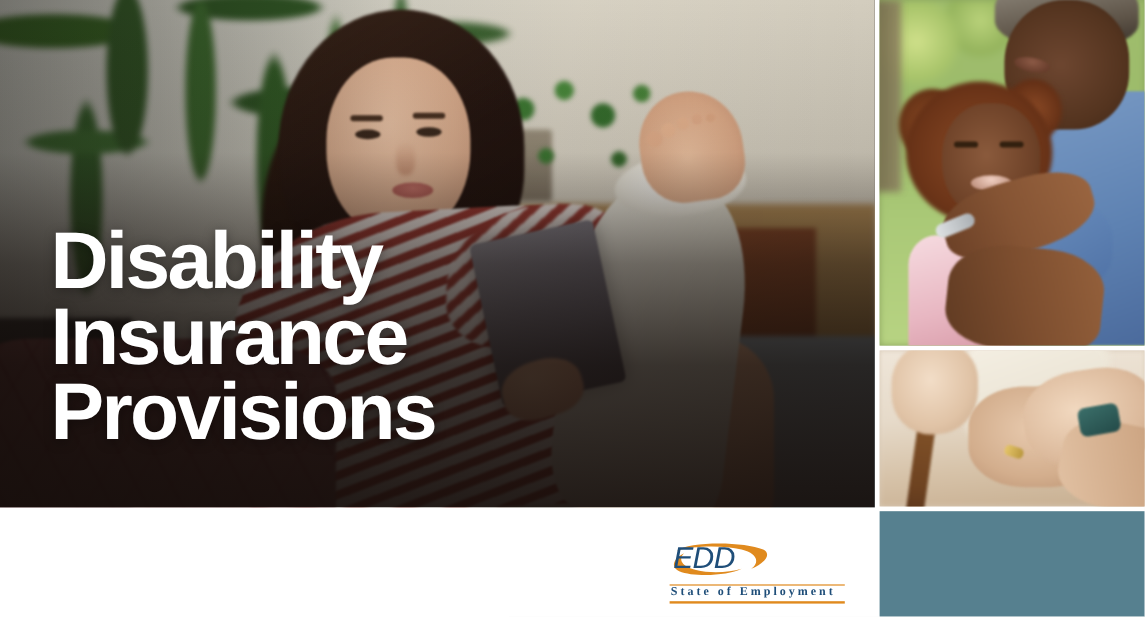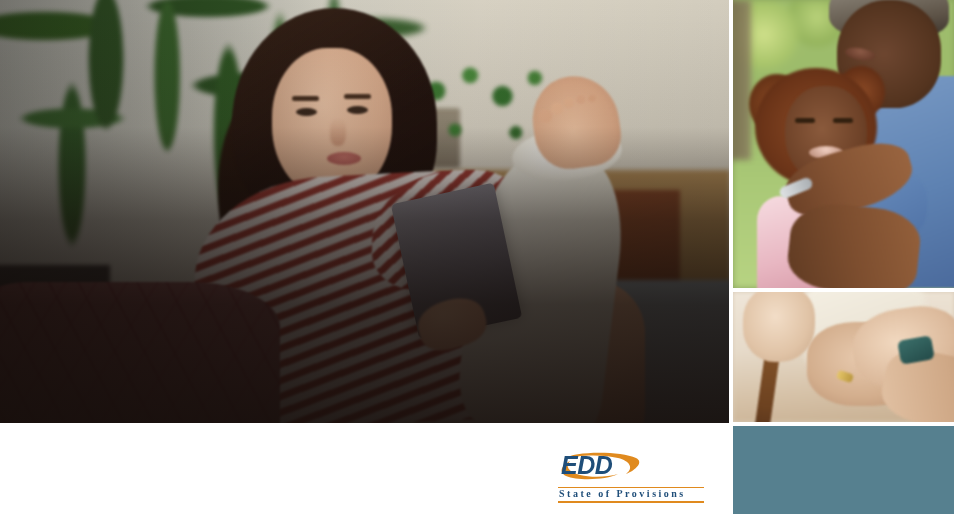--- a/index.html
+++ b/index.html
@@ -522,21 +522,21 @@
   }
   .edd-mark {
     position: absolute;
     left: 0; top: 2px;
     width: 88px; height: 34px;
   }
   .edd-letters {
     position: absolute;
     left: 5px; top: 3px;
     font-family: "Liberation Sans", sans-serif;
-    font-weight: 700;
+    font-weight: 400;
     font-style: italic;
     font-size: 25px;
     letter-spacing: -0.5px;
     color: #1f4e79;
     line-height: 1;
   }
   .edd-swoosh {
     position: absolute;
     left: 0; top: 0;
     width: 88px; height: 34px;
@@ -611,34 +611,37 @@
       <div class="thigh"></div>
       <div class="cast"></div>
       <div class="cast-top"></div>
       <div class="foot"></div>
       <div class="toes"></div>
       <div class="tablet"></div>
       <div class="tablet-hand"></div>
       <div class="blanket"></div>
       <div class="scrim"></div>
     </div>
+    <h1 class="hero-title">Disability
+Insurance
+Provisions</h1>
   </div>
 
   <div class="footer"></div>
 
   <div class="edd-logo">
     <div class="edd-mark">
       <svg class="edd-swoosh" viewBox="0 0 88 34">
         <path d="M8 9 C18 1, 64 1, 80 8 C88 12, 80 20, 70 24 C78 18, 74 11, 62 8 C46 4, 20 5, 8 9 Z" fill="#e08a1e"></path>
         <path d="M62 24 C50 30, 22 31, 10 26 C2 22, 6 15, 14 11 C9 16, 12 22, 24 25 C36 28, 52 27, 62 24 Z" fill="#e08a1e"></path>
       </svg>
       <div class="edd-letters">EDD</div>
     </div>
     <div class="edd-rule"></div>
-    <div class="edd-state">State of Provisions</div>
+    <div class="edd-state">State of Employment</div>
     <div class="edd-rule2"></div>
   </div>
 
   <div class="right-col">
 
     <div class="photo-family">
       <div class="park-bg"></div>
       <div class="tree-trunk"></div>
       <div class="gm-body"></div>
       <div class="gm-hair"></div>

